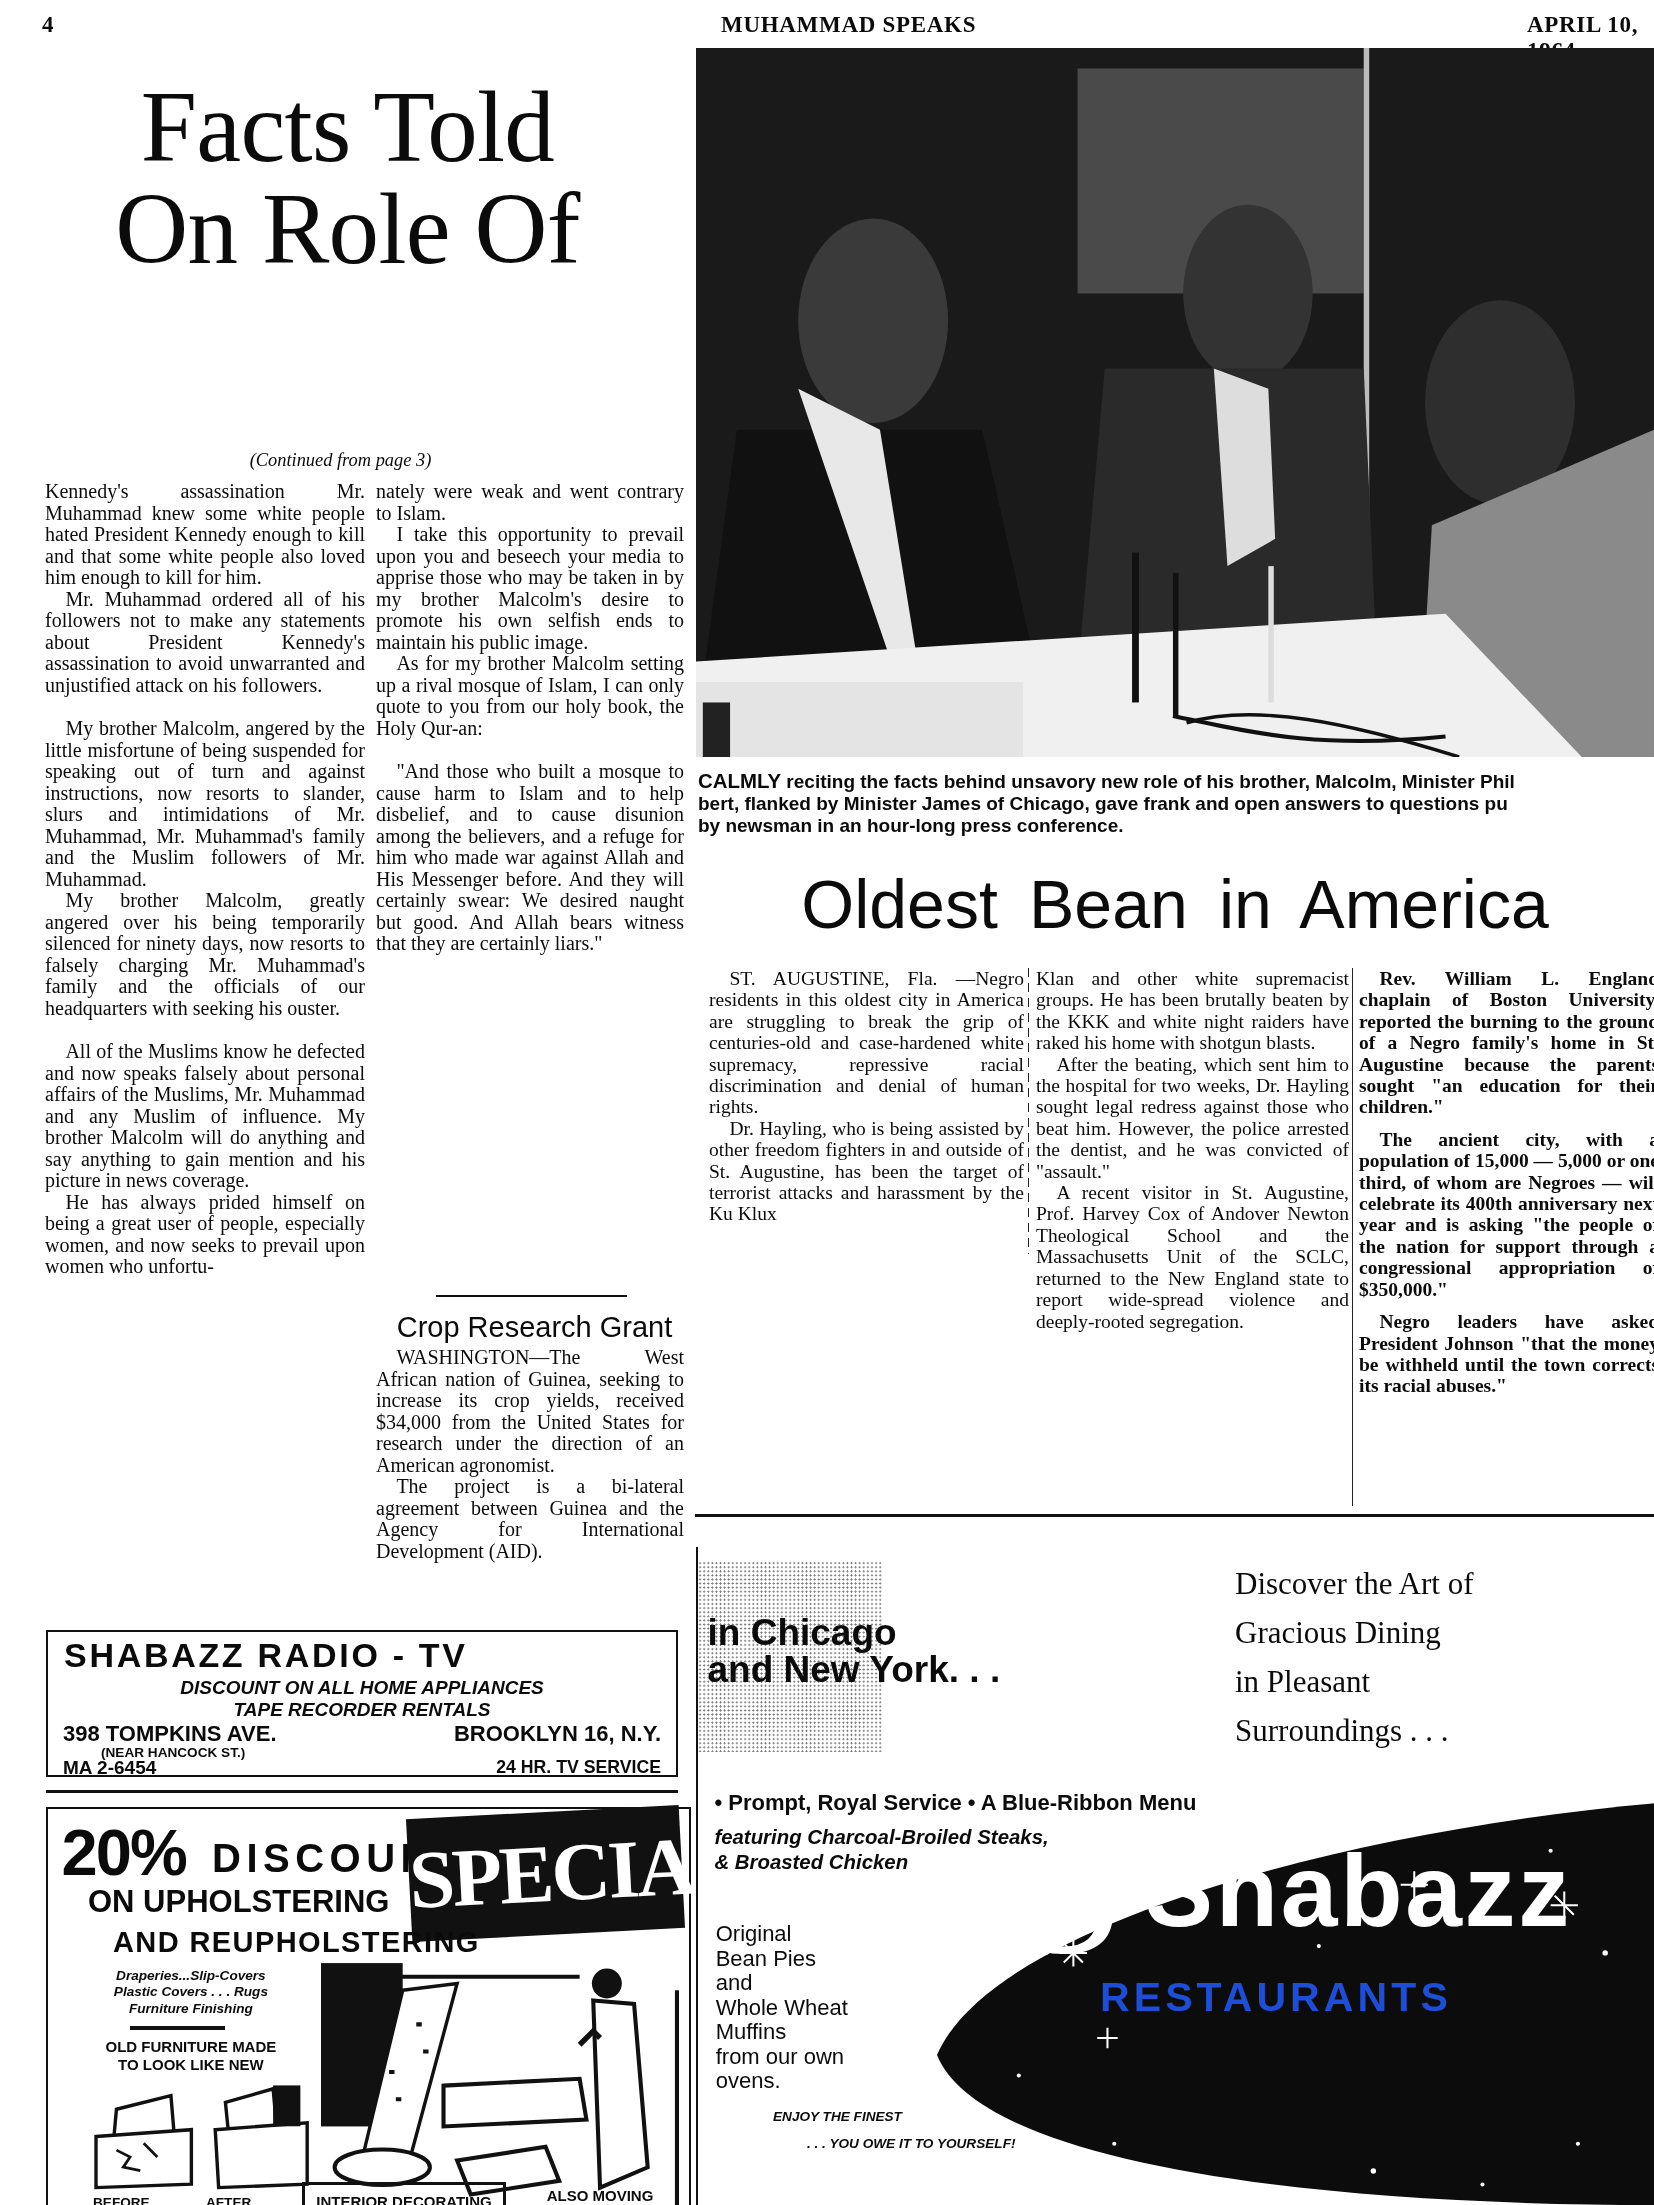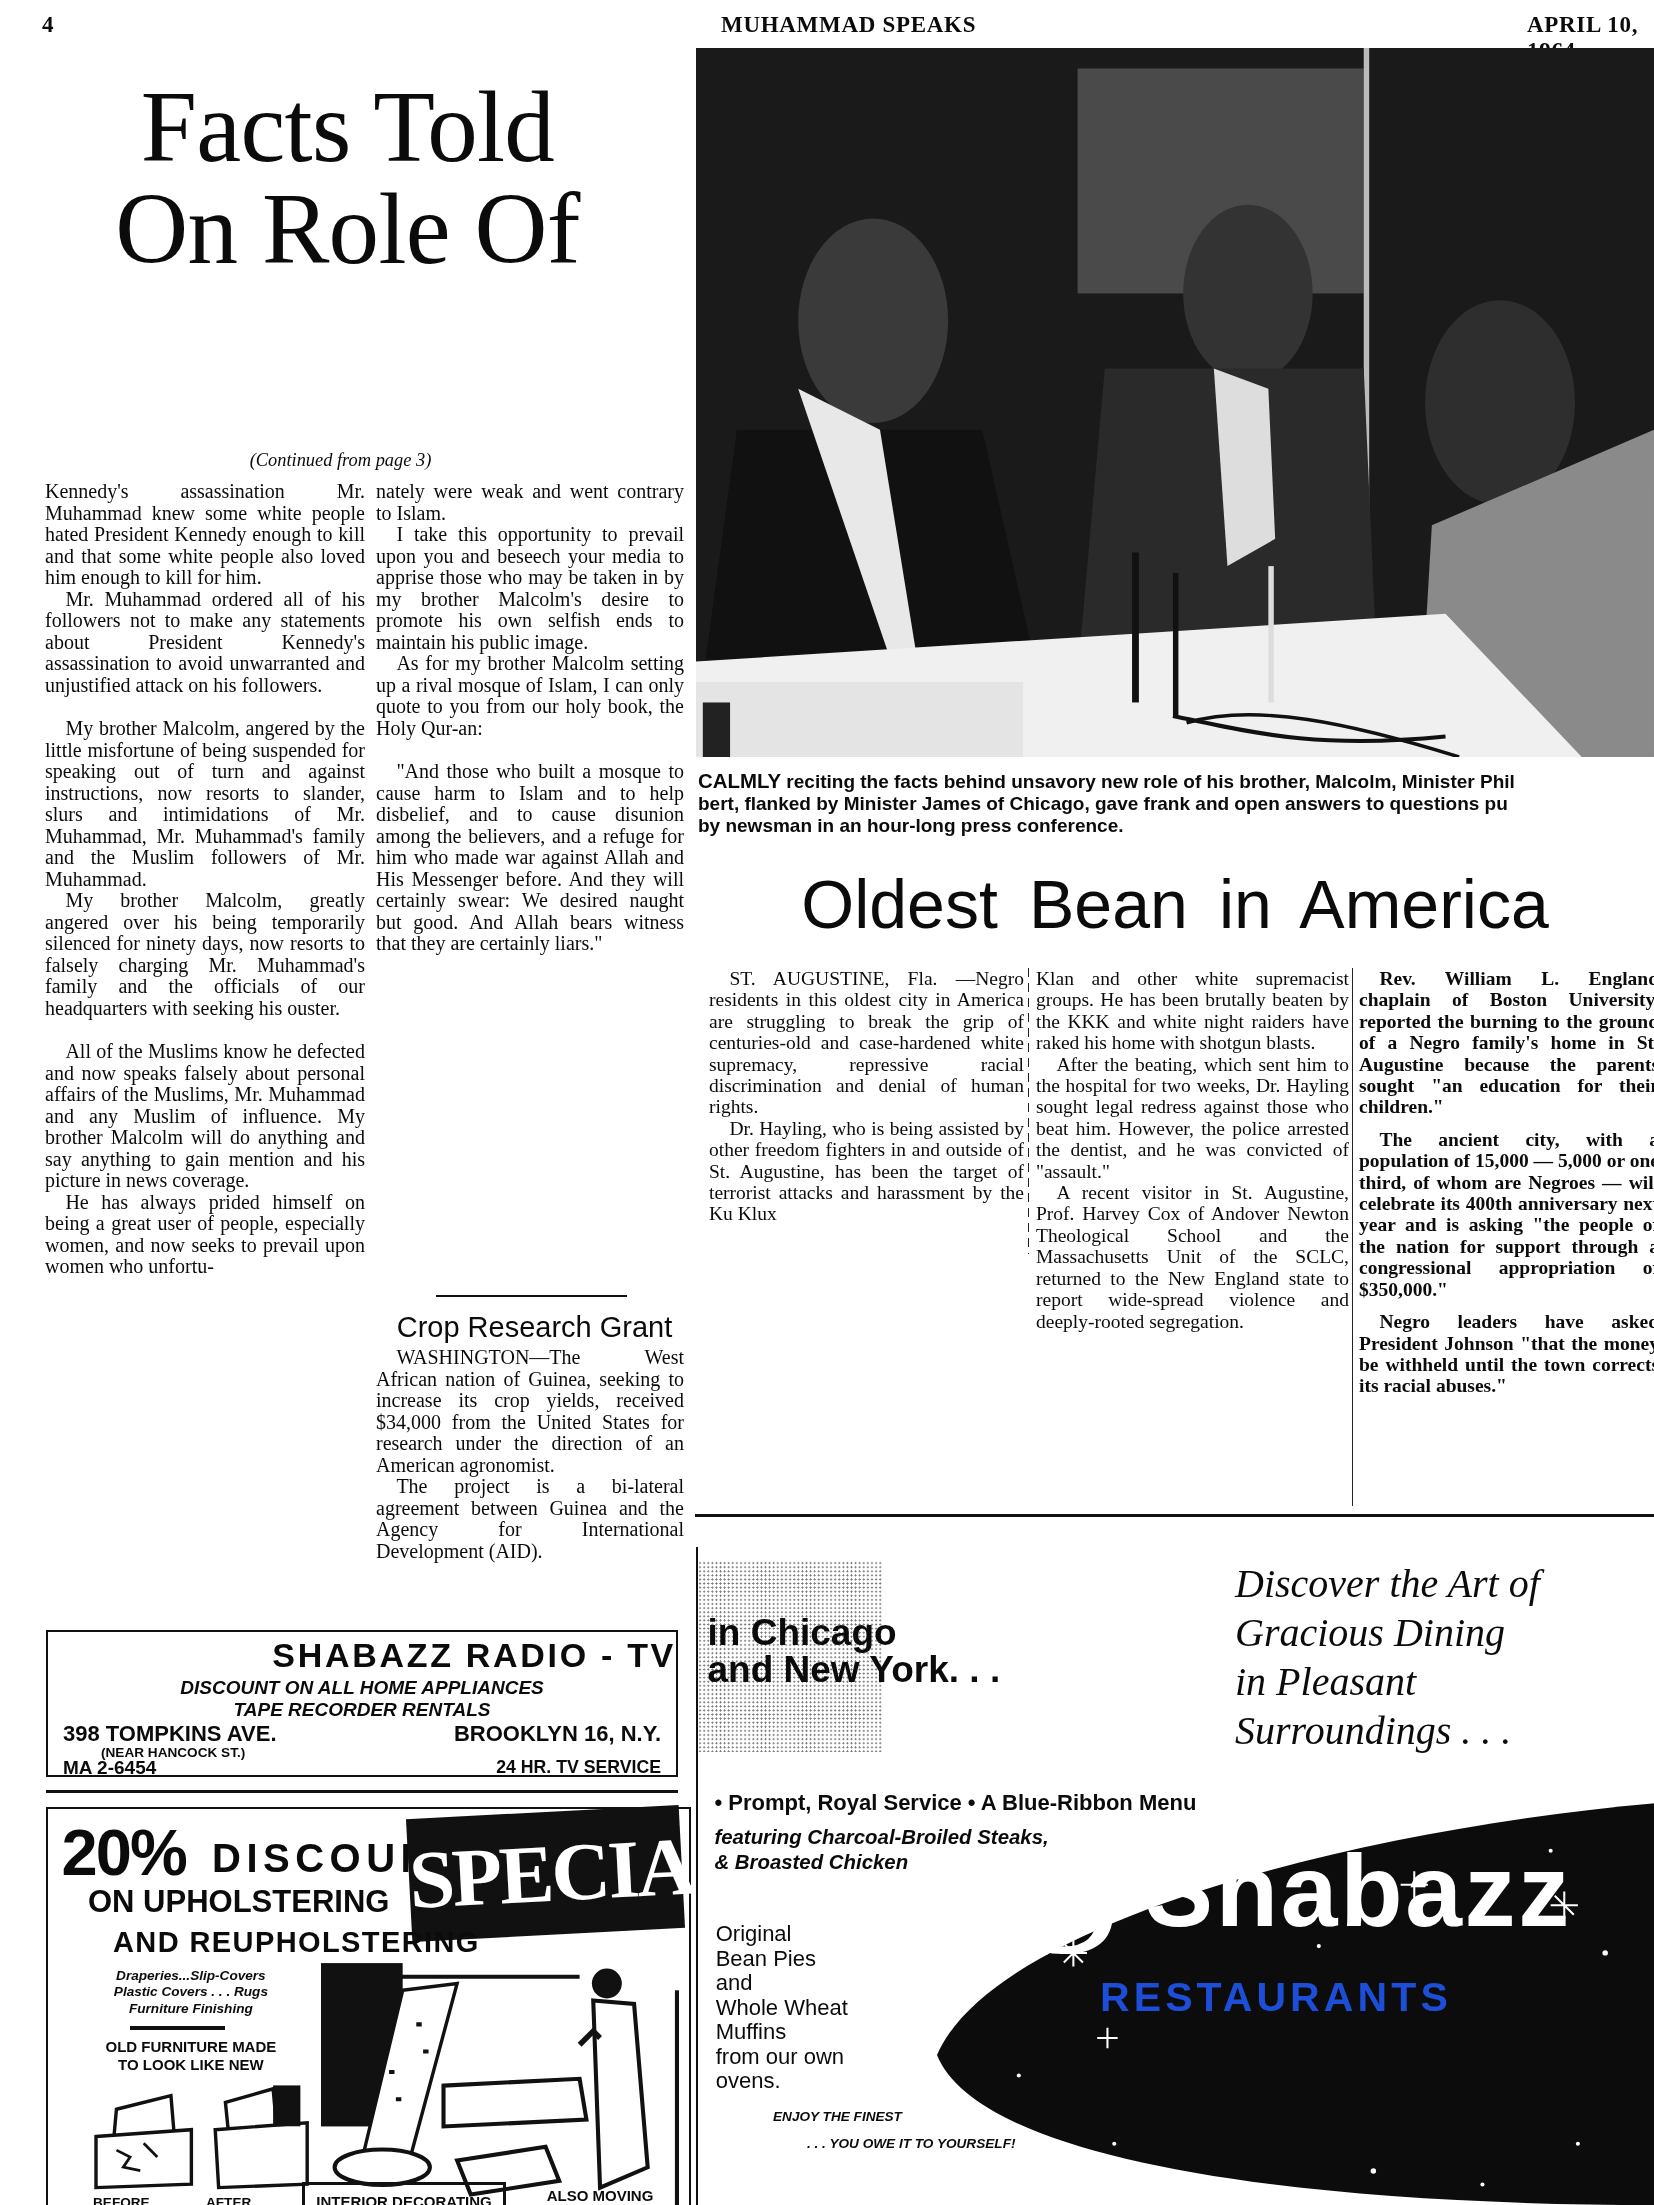--- a/index.html
+++ b/index.html
@@ -59,21 +59,21 @@
   .bias-col2 { left: 1036px; top: 968px; width: 313px; font-size: 19.5px; line-height: 21.4px; }
   .bias-col3 { left: 1359px; top: 968px; width: 300px; font-size: 19.5px; line-height: 21.4px; white-space: nowrap; overflow: hidden; }
   .bias-col3 p { white-space: normal; }
   .vsep { width: 1.4px; background: #222; }
   .vsep.dashed { background: repeating-linear-gradient(to bottom, #222 0 9.5px, transparent 9.5px 15px); }
 
   .hrule { height: 3.4px; background: #111; }
 
   
   .ad-radio { left: 46px; top: 1630px; width: 632px; height: 147px; border: 2px solid #111; font-family: "Liberation Sans", sans-serif; font-weight: bold; }
-  .ad-radio .r1 { position: absolute; left: 0; width: 100%; top: 4.1px; text-align: right; font-size: 34px; letter-spacing: 2.7px; }
+  .ad-radio .r1 { position: absolute; left: 16px; width: 100%; top: 4.1px; text-align: left; font-size: 34px; letter-spacing: 2.7px; }
   .ad-radio .r2 { position: absolute; left: 0; width: 100%; top: 45px; text-align: center; font-size: 19px; font-style: italic; }
   .ad-radio .r3 { position: absolute; left: 0; width: 100%; top: 67px; text-align: center; font-size: 19px; font-style: italic; }
   .ad-radio .r4a { position: absolute; left: 15px; top: 89px; font-size: 22px; }
   .ad-radio .r4b { position: absolute; right: 15px; top: 89px; font-size: 22px; }
   .ad-radio .r5 { position: absolute; left: 53px; top: 113px; font-size: 13.6px; }
   .ad-radio .r6a { position: absolute; left: 15px; top: 125px; font-size: 19px; }
   .ad-radio .r6b { position: absolute; right: 15px; top: 125px; font-size: 17.7px; }
 
   .ad-uph { left: 46px; top: 1807px; width: 645px; height: 402px; border-left: 2px solid #111; border-right: 2px solid #111; border-top: 2px solid #111; font-family: "Liberation Sans", sans-serif; font-weight: bold; }
   .ad-uph .big { position: absolute; left: 13.6px; top: 9.5px; font-size: 65px; line-height: 68px; letter-spacing: -2px; }
@@ -87,21 +87,21 @@
   .ad-uph .illus { position: absolute; left: 273px; top: 154px; width: 358px; height: 252px; }
   .ad-uph .chairs { position: absolute; left: 41px; top: 273px; width: 232px; height: 109px; }
   .ad-uph .lbl-before { position: absolute; left: 45px; top: 386px; font-size: 13.6px; }
   .ad-uph .lbl-after { position: absolute; left: 158px; top: 386px; font-size: 13.6px; }
   .ad-uph .interior { position: absolute; left: 254px; top: 373px; width: 204px; height: 41px; border: 3.4px solid #111; text-align: center; font-size: 15px; line-height: 34px; }
   .ad-uph .moving { position: absolute; left: 477px; top: 378px; width: 150px; text-align: center; font-size: 15px; line-height: 17.7px; }
 
   .ad-rest { left: 696px; top: 1547px; width: 958px; height: 658px; border-left: 2.7px solid #111; font-family: "Liberation Sans", sans-serif; }
   .ad-rest .dots { position: absolute; left: 0; top: 13.6px; width: 184px; height: 191px; background-image: radial-gradient(#555 0.8px, transparent 1.1px); background-size: 4.1px 4.1px; opacity: 0.8; }
   .ad-rest .city { position: absolute; left: 9.5px; top: 67px; font-size: 37px; line-height: 37px; font-weight: bold; }
-  .ad-rest .disc-art { position: absolute; left: 537px; top: 12.3px; font-family: "Liberation Serif", serif; font-style: italic; font-size: 40px; line-height: 49px; }
+  .ad-rest .disc-art { position: absolute; left: 537px; top: 12.3px; font-family: "Liberation Serif", serif; font-size: 31px; line-height: 49px; }
   .ad-rest .bullets { position: absolute; left: 16.4px; top: 243px; font-size: 22px; font-weight: bold; white-space: nowrap; }
   .ad-rest .feat { position: absolute; left: 16.4px; top: 278px; font-size: 20.4px; line-height: 24.5px; font-style: italic; font-weight: bold; }
   .ad-rest .orig { position: absolute; left: 17.7px; top: 375px; font-size: 22px; line-height: 24.5px; }
   .ad-rest .enjoy { position: absolute; left: 75px; top: 562px; font-size: 13.6px; font-weight: bold; font-style: italic; }
   .ad-rest .owe { position: absolute; left: 109px; top: 589px; font-size: 13.6px; font-weight: bold; font-style: italic; }
   .ad-rest .oval { position: absolute; left: 239px; top: 256px; width: 720px; height: 402px; }
   .ad-rest .incomp { position: absolute; left: 204px; top: 271px; font-size: 11px; font-weight: bold; font-style: italic; color: #fff; }
   .ad-rest .shabazz { position: absolute; left: 447px; top: 293px; font-size: 102px; line-height: 102px; font-weight: bold; color: #fff; letter-spacing: 2.7px; }
   .ad-rest .restaurants { position: absolute; left: 402px; top: 427px; font-size: 41px; font-weight: bold; color: #1d4ed8; letter-spacing: 4.1px; }
   .ad-rest .bigS { position: absolute; left: 327px; top: 245px; font-size: 191px; line-height: 191px; color: #fff; font-family: "Liberation Serif", serif; font-style: italic; }

